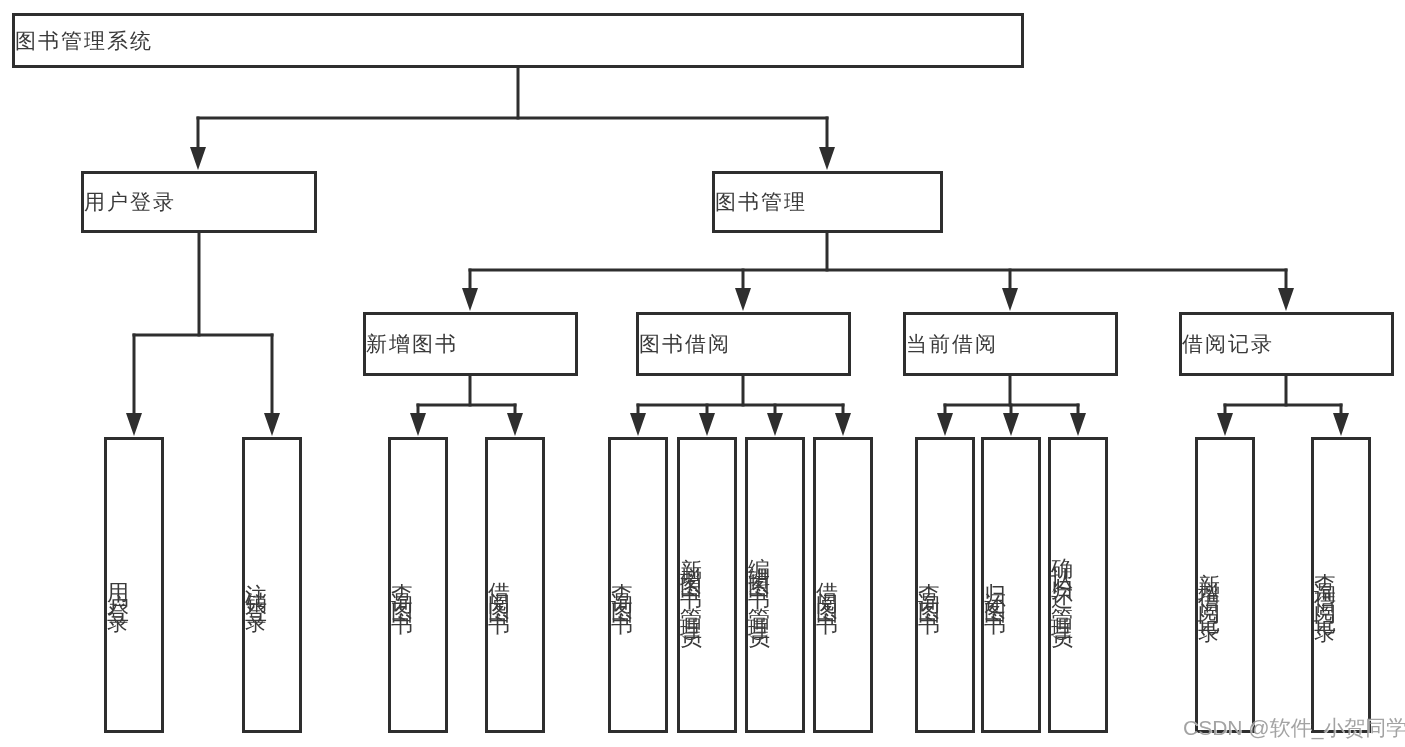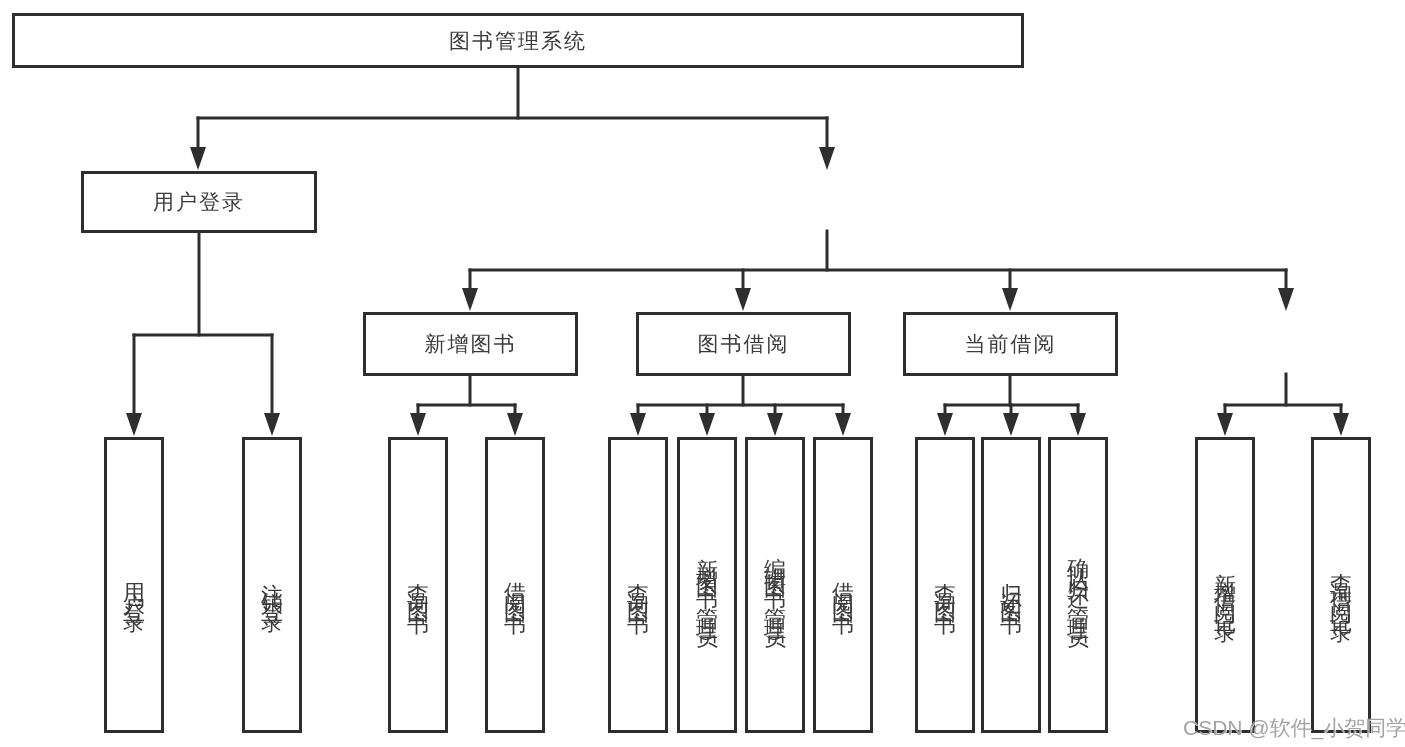--- a/index.html
+++ b/index.html
@@ -19,21 +19,21 @@
     left: 0; top: 0;
     width: 1405px; height: 747px;
   }
   .node {
     position: absolute;
     box-sizing: border-box;
     border: 3px solid #2e2e2e;
     background: #ffffff;
     display: flex;
     align-items: center;
-    justify-content: center;
+    justify-content: flex-start;
     color: #3a3a3a;
   }
   .h-node span {
     font-size: 21px;
     letter-spacing: 2px;
     white-space: nowrap;
   }
   .v-node span {
     writing-mode: vertical-rl;
     text-orientation: mixed;
@@ -126,30 +126,36 @@
     </g>
   </svg>
 
   <div class="node h-node" style="left:12px; top:13px; width:1012px; height:55px;">
     <span>图书管理系统</span>
   </div>
 
   <div class="node h-node" style="left:81px; top:171px; width:236px; height:62px;">
     <span>用户登录</span>
   </div>
+  <div class="node h-node" style="left:712px; top:171px; width:231px; height:62px;">
+    <span>图书管理</span>
+  </div>
 
   <div class="node h-node" style="left:363px; top:312px; width:215px; height:64px;">
     <span>新增图书</span>
   </div>
   <div class="node h-node" style="left:903px; top:312px; width:215px; height:64px;">
     <span>当前借阅</span>
   </div>
   <div class="node h-node" style="left:636px; top:312px; width:215px; height:64px;">
     <span>图书借阅</span>
   </div>
+  <div class="node h-node" style="left:1179px; top:312px; width:215px; height:64px;">
+    <span>借阅记录</span>
+  </div>
 
   <div class="node v-node" style="left:104px; top:437px; width:60px; height:296px;">
     <span>用户登录</span>
   </div>
   <div class="node v-node" style="left:242px; top:437px; width:60px; height:296px;">
     <span>注销登录</span>
   </div>
 
   <div class="node v-node" style="left:388px; top:437px; width:60px; height:296px;">
     <span>查询图书</span>

